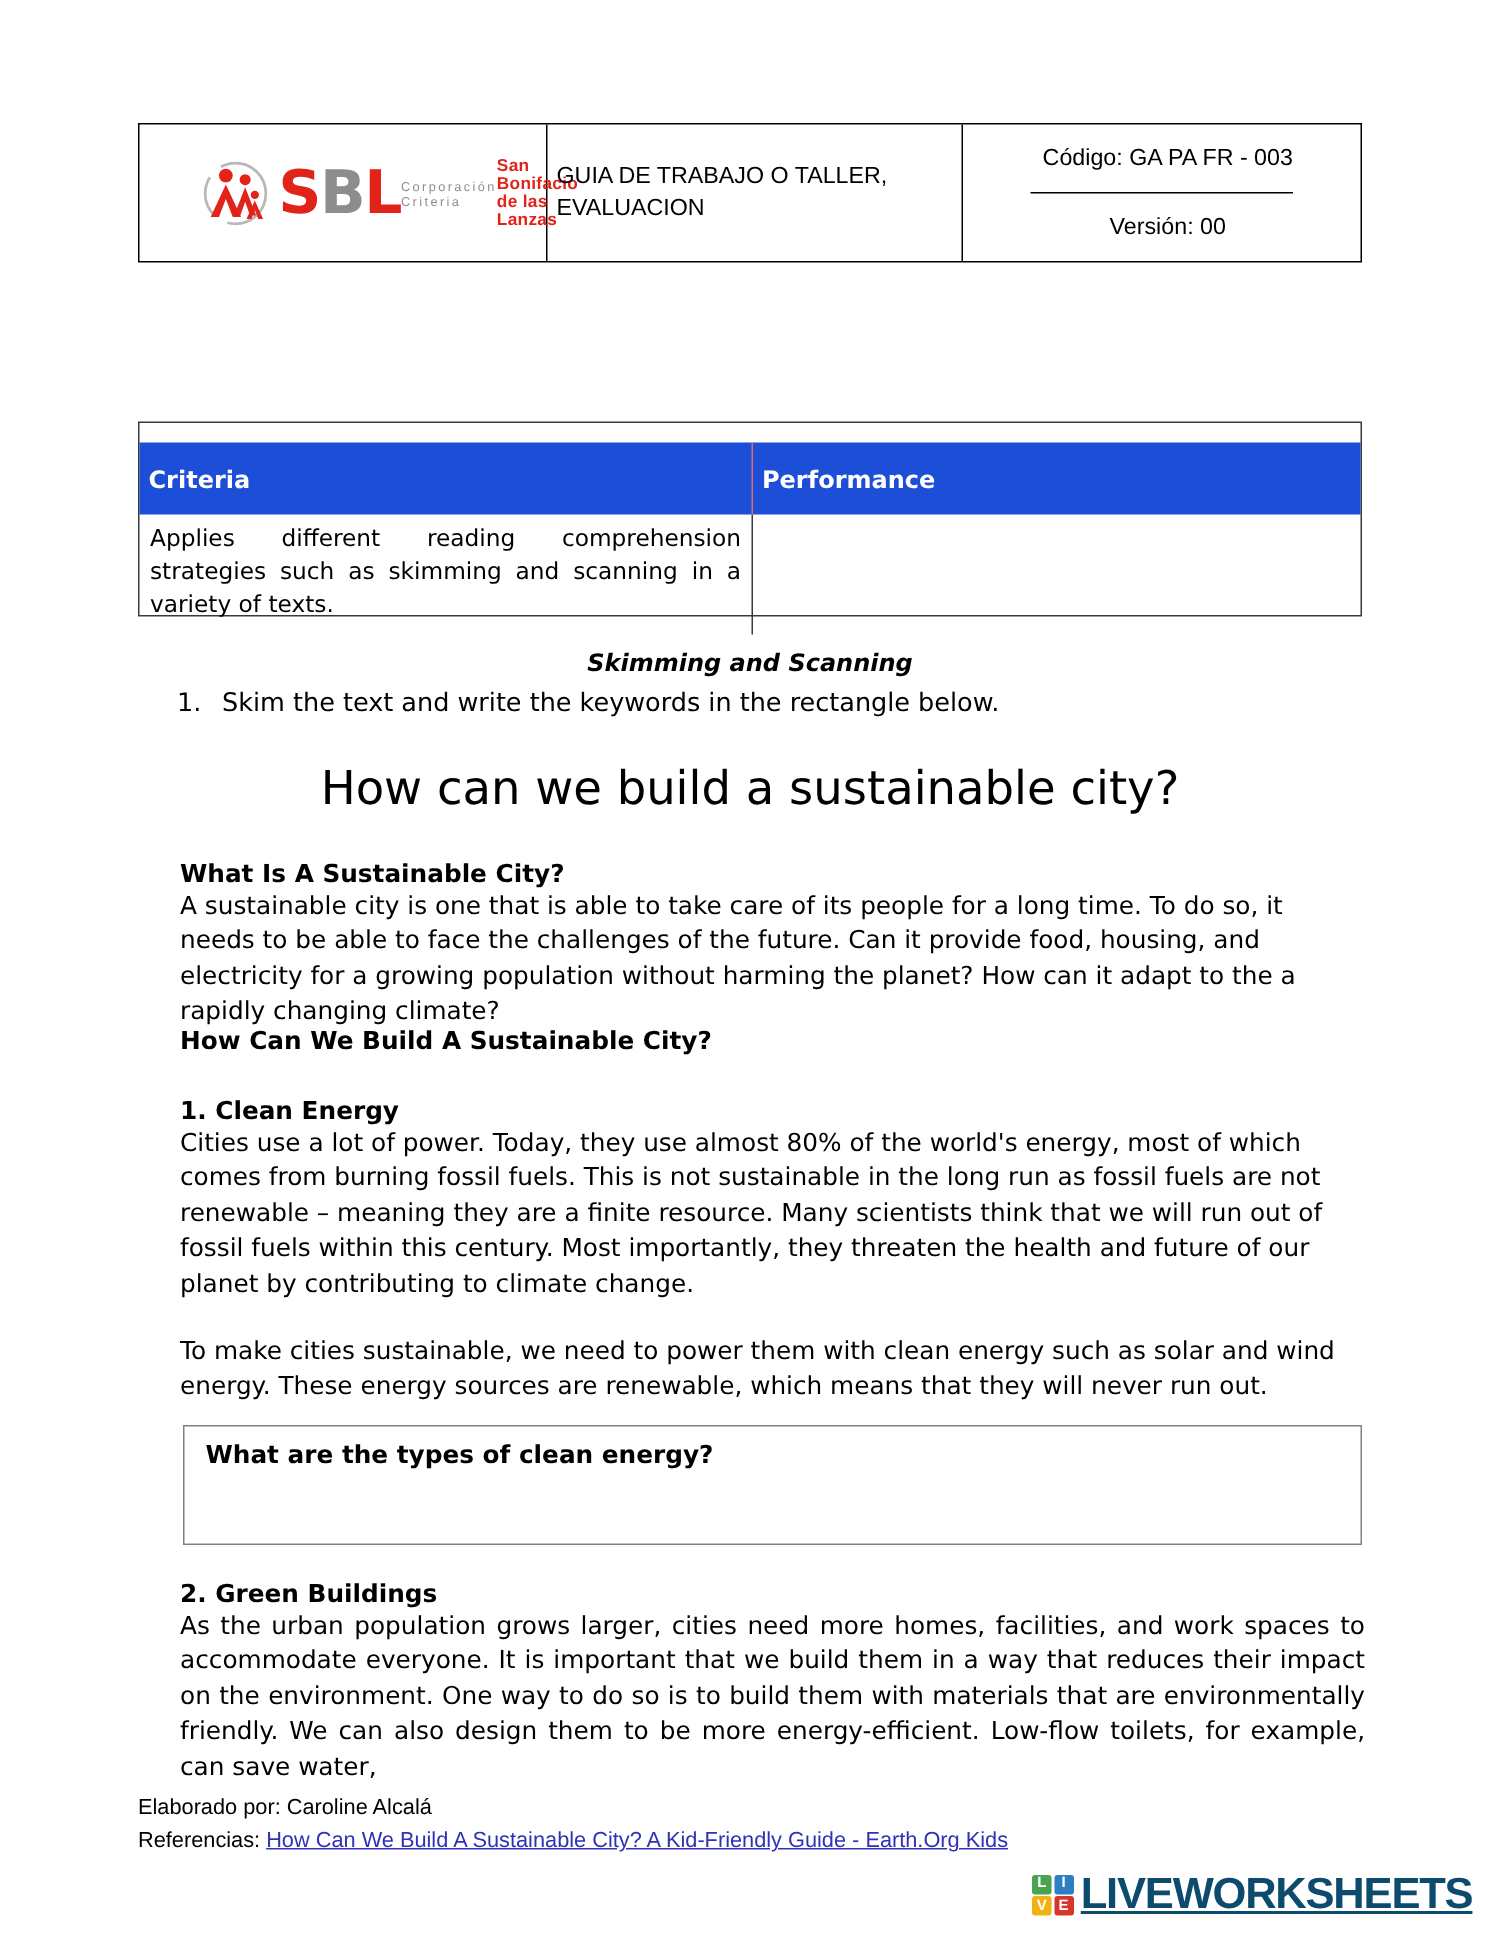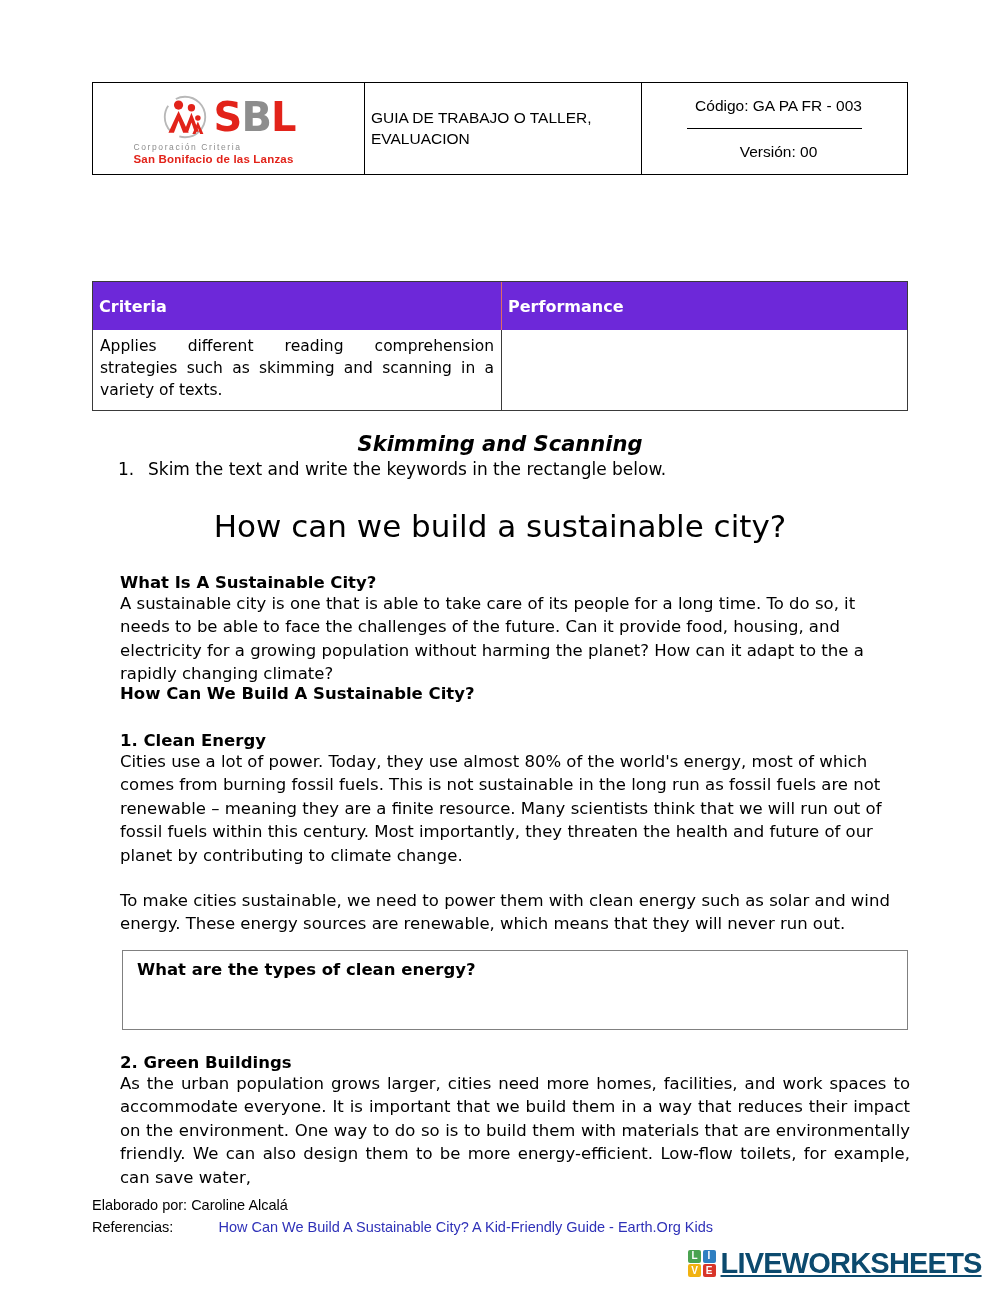--- a/index.html
+++ b/index.html
@@ -44,21 +44,21 @@
     flex: 1;
     display: flex; align-items: center;
     padding-left: 8px;
     font-family: "Liberation Sans", sans-serif;
     font-size: 15.5px;
     border-bottom: 1px solid #000;
   }
   .hdr-meta-row:last-child { border-bottom: none; }
 
   
-  .logo-wrap { display: flex; flex-direction: column; width: 190px; }
+  .logo-wrap { display: flex; flex-direction: row; align-items: center; width: 190px; }
   .logo-top { display: flex; align-items: center; justify-content: center; gap: 6px; height: 48px; }
   .logo-emblem { width: 46px; height: 46px; flex: 0 0 46px; }
   .logo-sbl {
     font-family: "DejaVu Sans", sans-serif;
     font-weight: bold;
     font-size: 40px;
     letter-spacing: -1px;
     line-height: 40px;
   }
   .logo-sbl .s { color: #e2231a; }
@@ -125,21 +125,21 @@
     font-family: "DejaVu Sans", sans-serif;
   }
   .crit-body-cell.right { flex: 1; }
 
   .section-title {
     position: absolute;
     left: 92px; top: 432px; width: 816px;
     text-align: center;
     font-style: italic;
     font-weight: bold;
-    font-size: 21px;
+    font-size: 16px;
     font-family: "DejaVu Sans", sans-serif;
   }
 
   .instruction {
     position: absolute;
     left: 118px; top: 459px; width: 790px;
     font-size: 17px;
     font-family: "DejaVu Sans", sans-serif;
   }
   .instruction .num { display: inline-block; width: 30px; }
@@ -185,21 +185,21 @@
   
   .footer {
     position: absolute;
     left: 92px; top: 1194px;
     font-family: "Liberation Sans", sans-serif;
     font-size: 14.5px;
     line-height: 1.55;
   }
   .footer a, .footer .link {
     color: #2f31b8;
-    margin-left: 41px;
+    text-decoration: underline;
   }
 
   .lw-logo {
     position: absolute;
     left: 688px; top: 1249px;
     display: flex; align-items: center; gap: 3px;
   }
   .lw-grid {
     display: grid;
     grid-template-columns: 13px 13px;
@@ -254,21 +254,21 @@
     <div class="hdr-title-cell">GUIA DE TRABAJO O TALLER, EVALUACION</div>
 
     <div class="hdr-meta-cell">
       <div class="hdr-meta-row">Código: GA PA FR - 003</div>
       <div class="hdr-meta-row">Versión:  00</div>
     </div>
   </div>
 
 
   <div class="criteria-table">
-    <div class="crit-head-row" style="background: #6d28d9;">
+    <div class="crit-head-row" style="background: #1d4ed8; margin-top: 13px;">
       <div class="crit-head-cell left">Criteria</div>
       <div class="crit-head-cell right">Performance</div>
     </div>
     <div class="crit-body-row">
       <div class="crit-body-cell left">Applies different reading comprehension strategies such as skimming and scanning in a variety of texts.</div>
       <div class="crit-body-cell right"></div>
     </div>
   </div>
 
   <div class="section-title">Skimming and Scanning</div>

